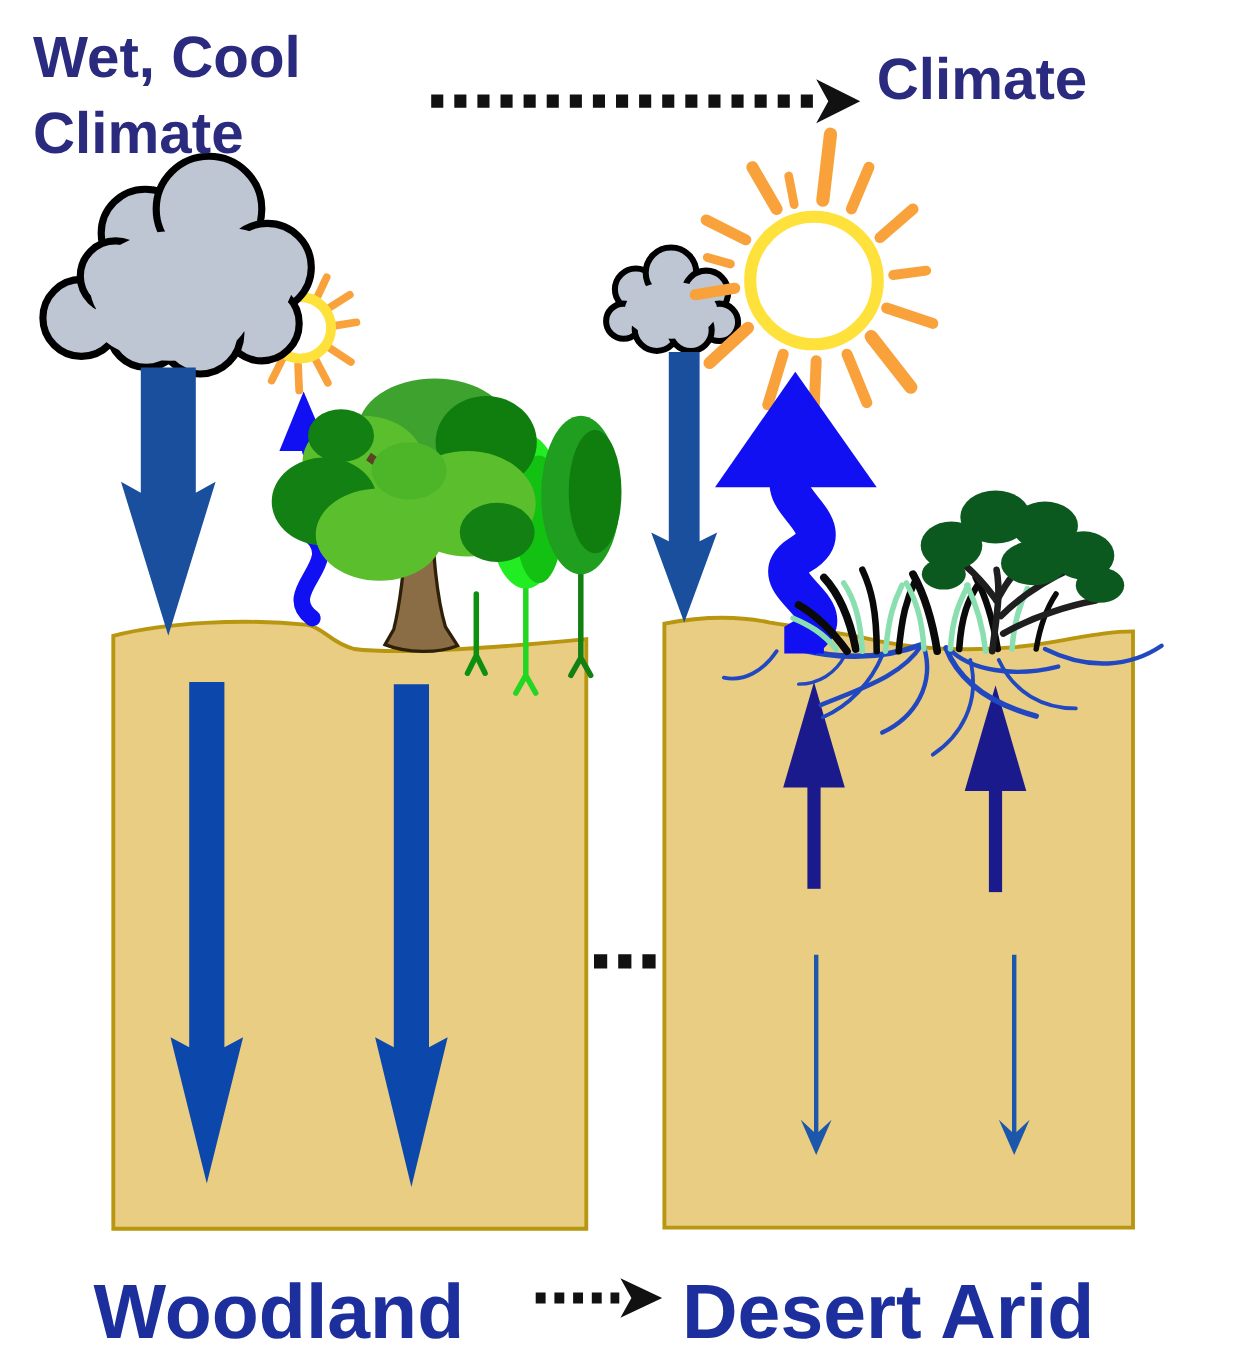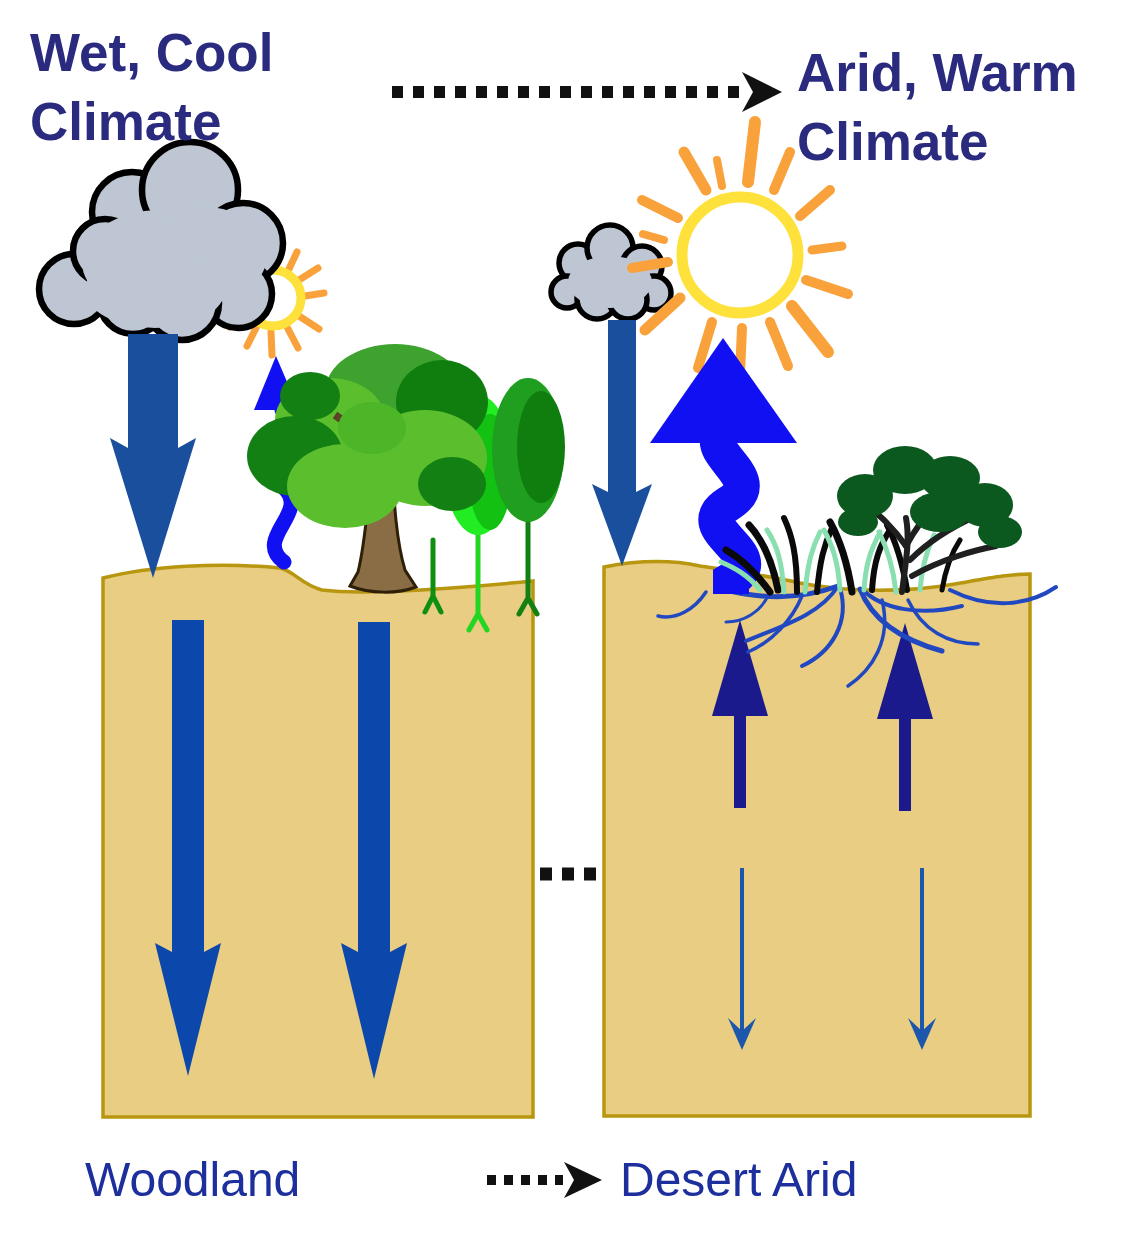--- a/index.html
+++ b/index.html
@@ -3,21 +3,21 @@
 <meta charset="utf-8">
 <style>
   html,body{margin:0;padding:0;background:#fff;}
   #stage{position:relative;width:1140px;height:1242px;background:#ffffff;overflow:hidden;
          font-family:"Liberation Sans", sans-serif;}
   #art{position:absolute;left:0;top:0;width:1140px;height:1242px;}
   .climate-label{position:absolute;font-weight:bold;font-size:53px;line-height:69px;
                  color:#2A2A7E;letter-spacing:0px;white-space:nowrap;}
   #climate-left{left:30px;top:18px;}
   #climate-right{left:797px;top:38px;}
-  .biome-label{position:absolute;font-weight:normal;font-size:48px;color:#1C2F9D;white-space:nowrap;}
+  .biome-label{position:absolute;font-weight:bold;font-size:70px;color:#1C2F9D;white-space:nowrap;}
   #biome-left{left:85px;top:1152px;}
   #biome-right{left:620px;top:1152px;}
 </style>
 </head>
 <body>
 
 <div id="stage">
 
   <svg id="art" viewBox="0 0 1140 1242" xmlns="http://www.w3.org/2000/svg">
 
@@ -232,20 +232,19 @@
       </g>
     </g>
   </svg>
 
   <div id="climate-left" class="climate-label">
     <div>Wet, Cool</div>
     <div>Climate</div>
   </div>
 
   <div id="climate-right" class="climate-label">
-    <div>Arid, Warm</div>
     <div>Climate</div>
   </div>
 
   <div id="biome-left" class="biome-label">Woodland</div>
 
   <div id="biome-right" class="biome-label">Desert Arid</div>
 </div>
 
 </body></html>

